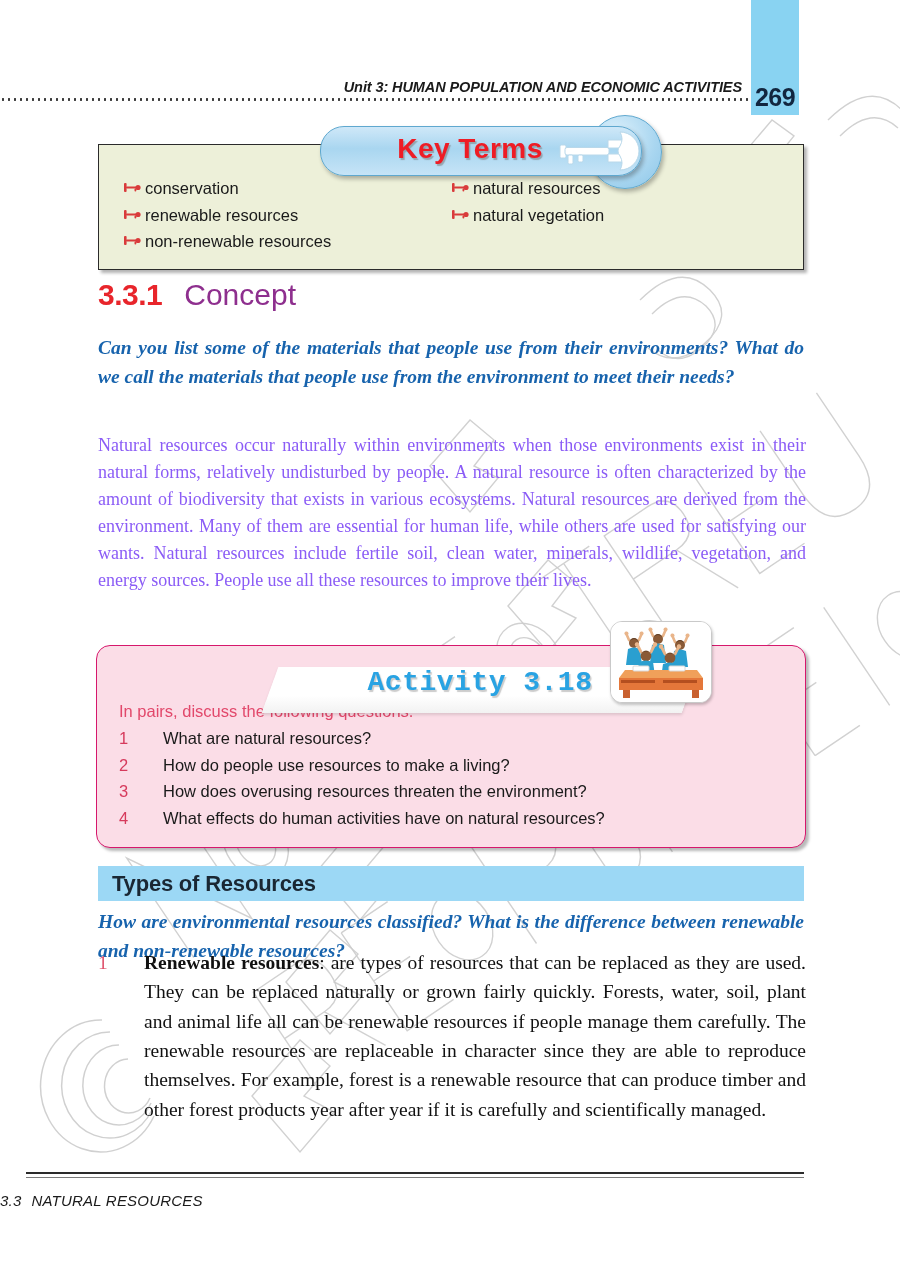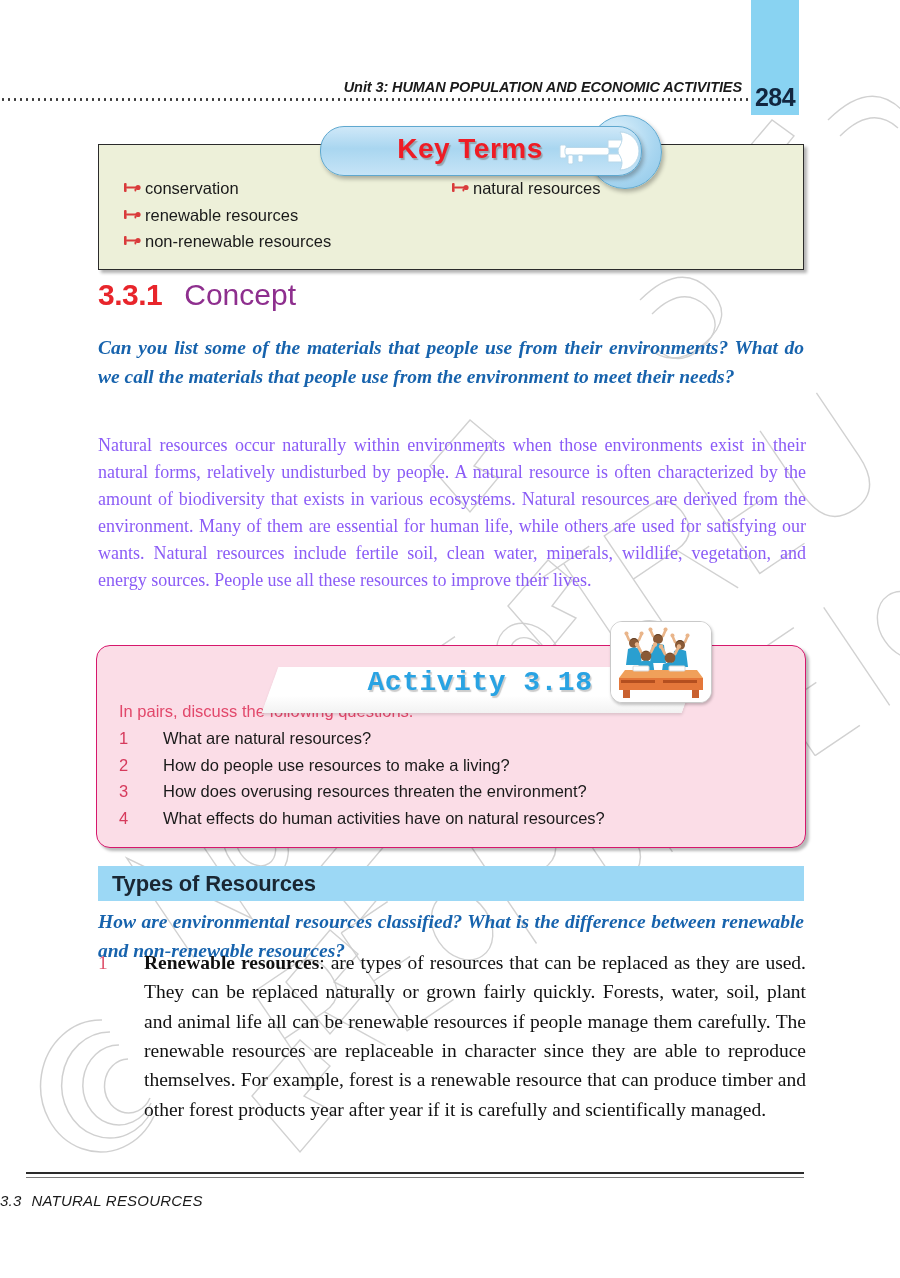--- a/index.html
+++ b/index.html
@@ -406,21 +406,21 @@
   </svg>
 </div>
 
 <div class="header-rule"></div>
 
 <div class="running-head">
   <span>Unit 3: HUMAN POPULATION AND ECONOMIC ACTIVITIES</span>
 </div>
 
 <div class="page-number-bar">
-  <div class="page-number">284</div>
+  <div class="page-number">269</div>
 </div>
 
 <div class="keyterms-wrap">
   <div class="keyterms-box">
     <div class="terms-grid">
       <div class="terms-col">
         <div class="term-item">
           <span class="term-bullet">
             <svg width="18" height="11" viewBox="0 0 18 11">
                 <g fill="#d93b3b">
@@ -467,20 +467,33 @@
                 <g fill="#d93b3b">
                   <rect x="1" y="1" width="2.6" height="9" rx="1"></rect>
                   <rect x="3" y="4.4" width="11" height="2.2" rx="1"></rect>
                   <circle cx="15" cy="5.5" r="2.6"></circle>
                   <rect x="11.5" y="6.6" width="1.8" height="3" rx="0.8"></rect>
                 </g>
               </svg>
           </span>
           <span>natural resources</span>
         </div>
+        <div class="term-item">
+          <span class="term-bullet">
+            <svg width="18" height="11" viewBox="0 0 18 11">
+                <g fill="#d93b3b">
+                  <rect x="1" y="1" width="2.6" height="9" rx="1"></rect>
+                  <rect x="3" y="4.4" width="11" height="2.2" rx="1"></rect>
+                  <circle cx="15" cy="5.5" r="2.6"></circle>
+                  <rect x="11.5" y="6.6" width="1.8" height="3" rx="0.8"></rect>
+                </g>
+              </svg>
+          </span>
+          <span>natural vegetation</span>
+        </div>
       </div>
     </div>
   </div>
 
   <div class="keyterms-badge">
     <div class="badge-circle"></div>
     <div class="badge-pill"></div>
     <div class="badge-label">Key Terms</div>
     <div class="key-icon">
       <svg width="110" height="46" viewBox="0 0 110 46" xmlns="http://www.w3.org/2000/svg">

